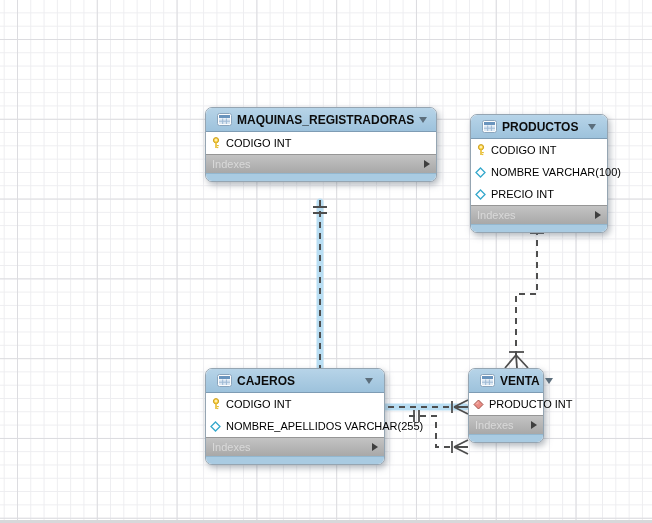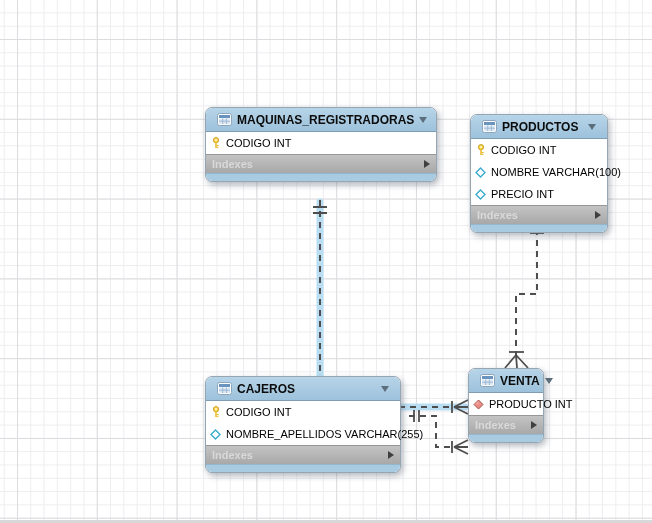--- a/index.html
+++ b/index.html
@@ -32,21 +32,21 @@
   .ttitle{font-size:12px;font-weight:bold;color:#0c0c0c;white-space:nowrap;}
   .caret{margin-left:auto;width:0;height:0;border-left:4.5px solid transparent;border-right:4.5px solid transparent;border-top:6px solid #5c6e7c;}
   .ticon{display:flex;align-items:center;}
   .tbody{background:#fff;}
   .trow{height:22px;display:flex;align-items:center;gap:4px;padding-left:4px;font-size:11px;color:#000;white-space:nowrap;}
   .cicon{display:flex;align-items:center;width:12px;flex:0 0 12px;}
   .indexes{
     height:18px;display:flex;align-items:center;justify-content:space-between;
     padding:0 6px;border-top:1px solid #969696;
     background:linear-gradient(#c3c3c3,#a8a8a8);
-    color:#d9d9d9;font-weight:bold;font-size:11px;
+    color:#d9d9d9;font-weight:normal;font-size:11px;
   }
   .iarrow{width:0;height:0;border-top:4.5px solid transparent;border-bottom:4.5px solid transparent;border-left:6px solid #3f3f3f;}
   .tfoot{height:7px;background:#a9cbe2;border-top:1px solid #93b7cf;border-radius:0 0 6px 6px;}
   .bottom-edge{position:absolute;left:0;bottom:0;width:652px;height:3px;background:#d8d8da;z-index:0;}
 </style>
 </head>
 <body>
 
 <svg id="connectors" width="652" height="523">
 
@@ -154,21 +154,21 @@
       <span class="clabel">PRECIO INT</span>
     </div>
   </div>
   <div class="indexes">
     <span>Indexes</span>
     <span class="iarrow"></span>
   </div>
   <div class="tfoot"></div>
 </div>
 
-<div class="table" style="left:205px;top:376px;width:196px;">
+<div class="table" style="left:205px;top:368px;width:180px;">
   <div class="thead">
     <span class="ticon">
       <svg width="15" height="13" viewBox="0 0 15 13">
           <rect x="0.5" y="0.5" width="14" height="12" rx="2" fill="#fdfdfd" stroke="#8aa5bd"></rect>
           <rect x="2" y="2" width="11" height="3" fill="#6a94bd"></rect>
           <rect x="2" y="5.5" width="11" height="5.5" fill="#dce8f3"></rect>
           <line x1="5.7" y1="5.5" x2="5.7" y2="11" stroke="#9db9d4"></line>
           <line x1="9.4" y1="5.5" x2="9.4" y2="11" stroke="#9db9d4"></line>
           <line x1="2" y1="8.2" x2="13" y2="8.2" stroke="#9db9d4"></line>
         </svg>

